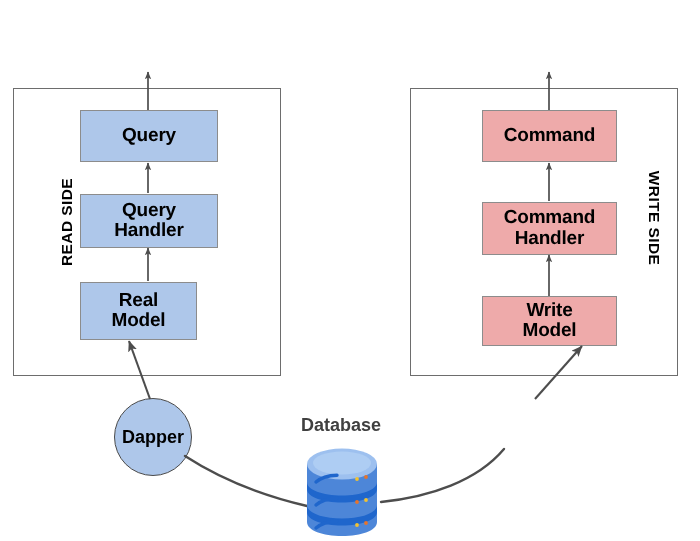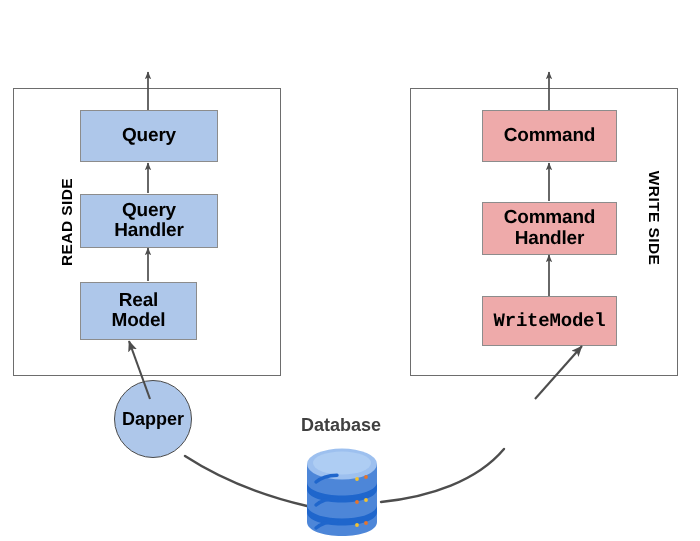--- a/index.html
+++ b/index.html
@@ -131,26 +131,26 @@
     <span>Model</span>
   </div>
 
   <div class="node-box" style="left:482px; top:110px; width:135px; height:52px; background:#eeaaaa; font-size:19px;">Command</div>
 
   <div class="node-box" style="left:482px; top:202px; width:135px; height:53px; background:#eeaaaa; font-size:19px; flex-direction:column;">
     <span>Command</span>
     <span>Handler</span>
   </div>
 
-  <div class="node-box" style="left:482px; top:296px; width:135px; height:50px; background:#eeaaaa; font-size:19px; flex-direction:row;font-family:Liberation Mono, monospace;">
+  <div class="node-box" style="left:482px; top:296px; width:135px; height:50px; background:#eeaaaa; font-size:19px; flex-direction:column;">
     <span>Write</span>
     <span>Model</span>
   </div>
 
-  <div class="circle-node" style="left:114px; top:380px; width:78px; height:78px; background:#aec7ea; font-size:18px;">Dapper</div>
+  <div class="circle-node" style="left:114px; top:398px; width:78px; height:78px; background:#aec7ea; font-size:18px;">Dapper</div>
 
 
   <div class="db-caption" style="left:341px; top:425px; font-size:18px; transform: translate(-50%,-50%);">Database</div>
 
   <svg id="db-stack" style="left:303px; top:444px;" width="78" height="94" viewBox="0 0 78 94">
 
     <path d="M4,20 L4,78 C4,86.5 19.6,92 39,92 C58.4,92 74,86.5 74,78 L74,20 Z" fill="#4d86d8"></path>
 
     <path d="M4,38 C4,46 19.6,51.5 39,51.5 C58.4,51.5 74,46 74,38
              L74,45 C74,53 58.4,58.5 39,58.5 C19.6,58.5 4,53 4,45 Z" fill="#1f66cc"></path>

